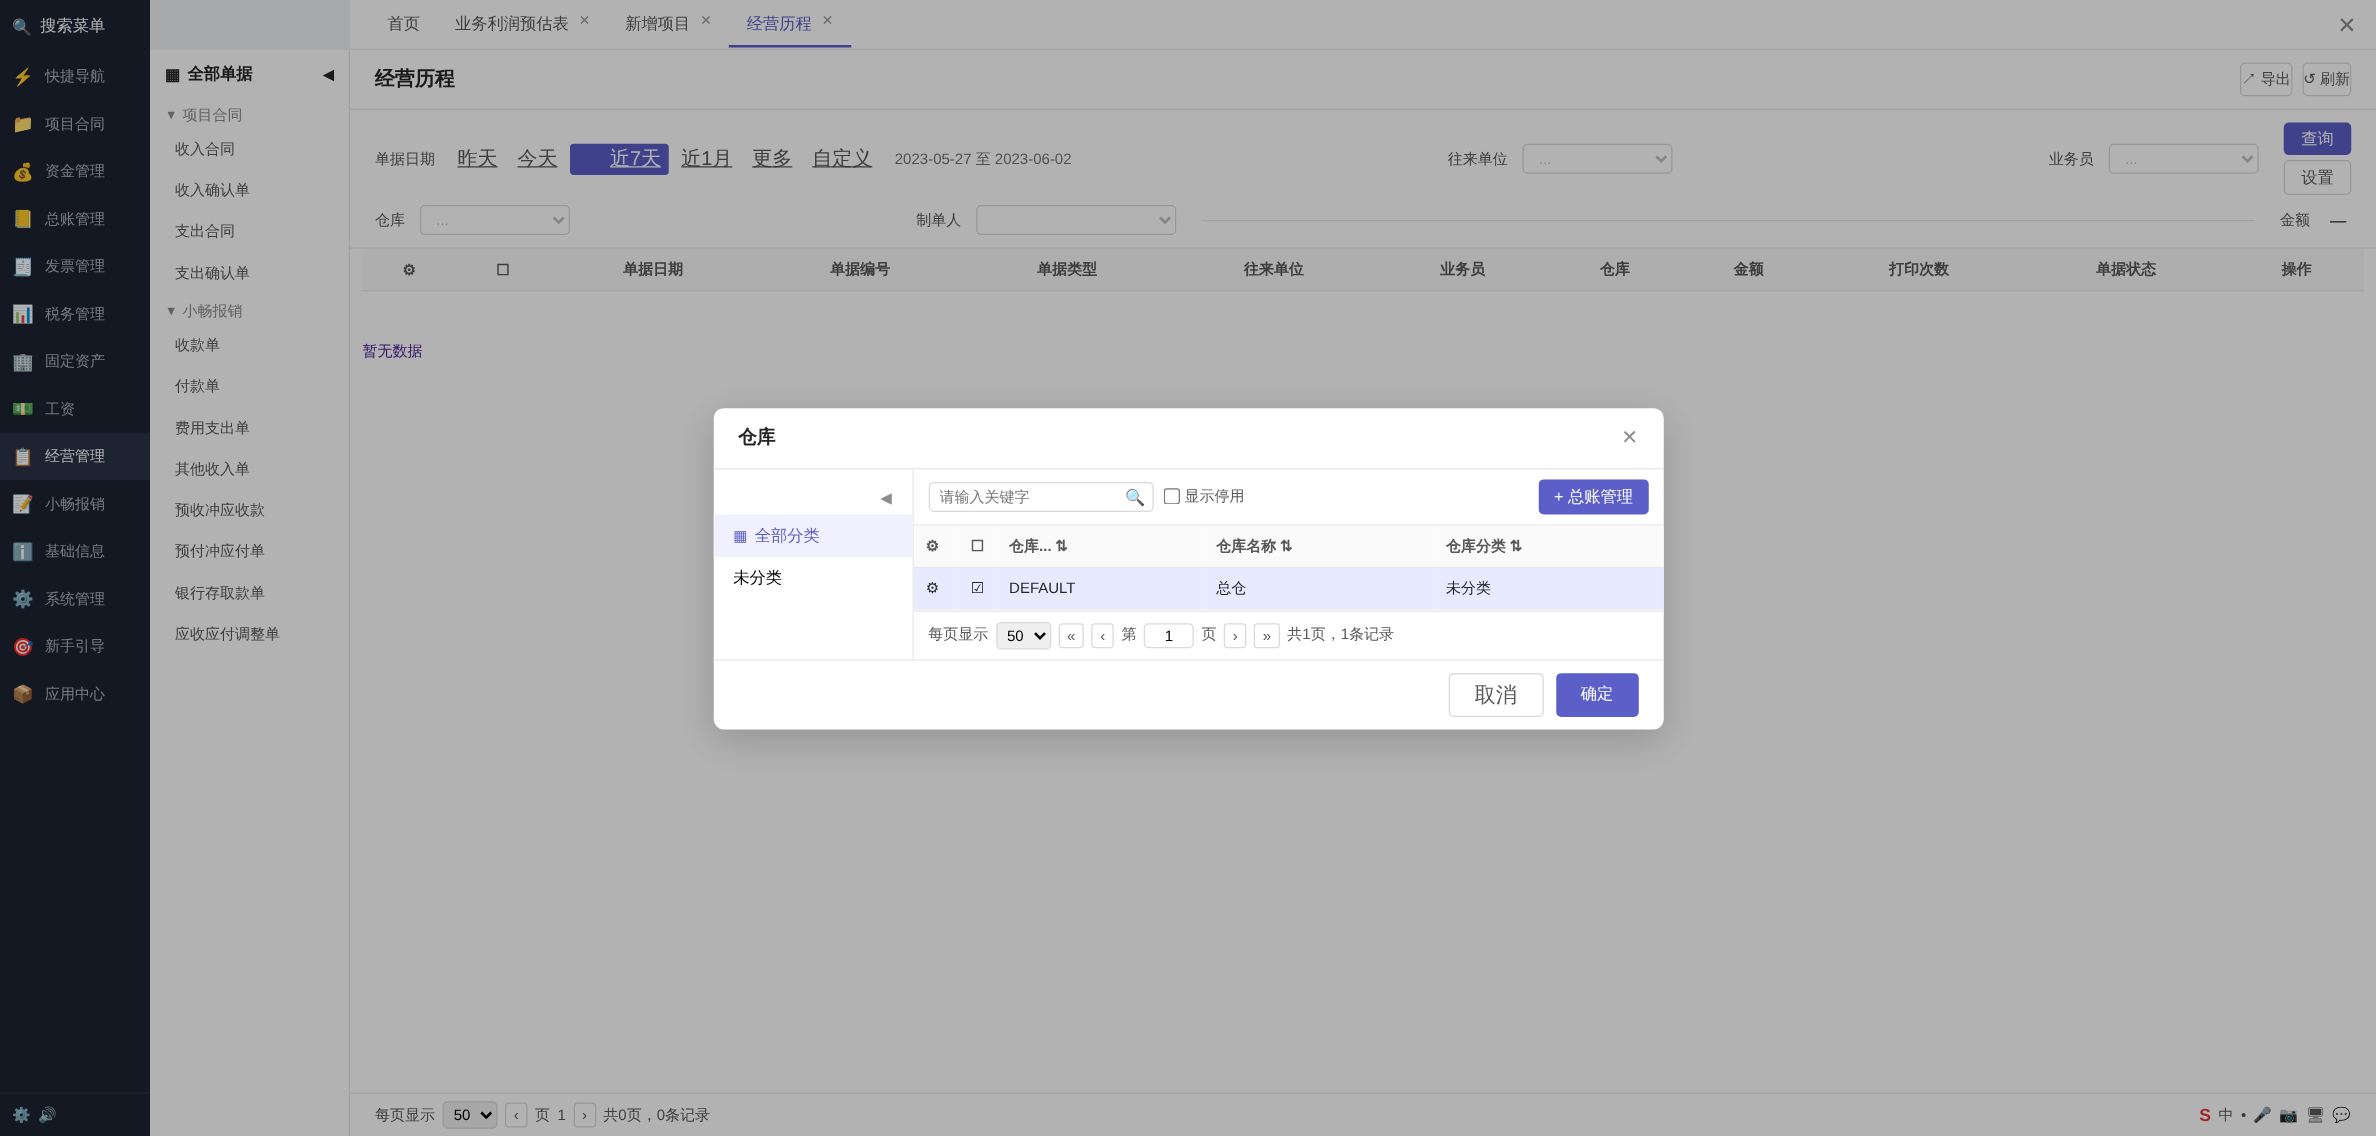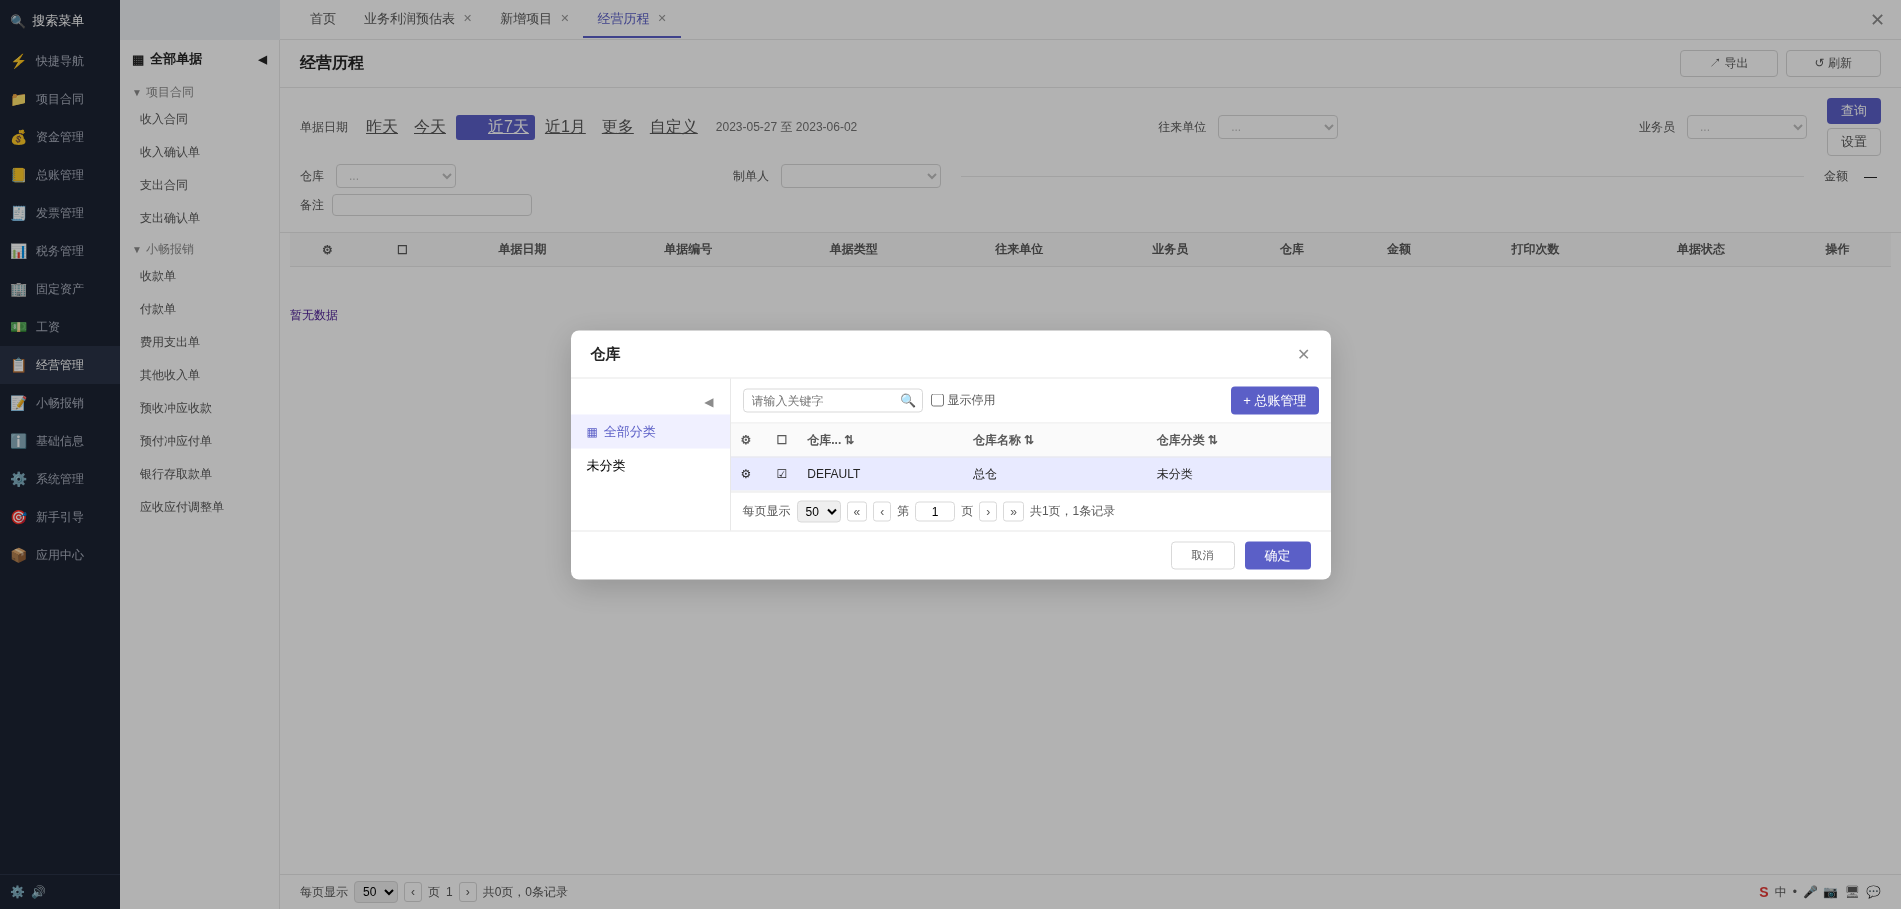--- a/index.html
+++ b/index.html
@@ -24,32 +24,32 @@
     
     .main-area {
       margin-left: 120px; height: 100%; display: flex; flex-direction: column; background: #f0f2f5;
     }
 
     
     .tab-bar {
       background: #fff; display: flex; align-items: center; padding: 0 16px; border-bottom: 1px solid #e8e8e8; height: 40px;
     }
     .tab-item {
-      padding: 8px 14px; font-size: 13px; color: #595959; cursor: pointer; display: flex; align-items: center; gap: 4px; border-bottom: 2px solid transparent; white-space: nowrap;
+      padding: 8px 14px; font-size: 13px; color: #595959; cursor: pointer; display: flex; gap: 4px; border-bottom: 2px solid transparent; white-space: nowrap;
     }
     .tab-item.active { color: #5b5fc7; border-bottom: 2px solid #5b5fc7; }
     .tab-close { font-size: 11px; color: #999; cursor: pointer; margin-left: 4px; }
 
     
     .page-header {
       background: #fff; padding: 10px 20px; display: flex; align-items: center; justify-content: space-between; border-bottom: 1px solid #e8e8e8;
     }
     .page-title { font-size: 16px; font-weight: 600; color: #262626; }
     .header-actions { display: flex; gap: 8px; }
-    .btn-export, .btn-refresh { padding: 4px 28px; font-size: 12px; border: 1px solid #d9d9d9; background: #fff; border-radius: 4px; cursor: pointer; color: #595959; }
+    .btn-export, .btn-refresh { padding: 4px 0; font-size: 12px; border: 1px solid #d9d9d9; background: #fff; border-radius: 4px; cursor: pointer; color: #595959; }
 
     
     .filter-area {
       background: #fff; padding: 10px 20px; border-bottom: 1px solid #e8e8e8;
     }
     .filter-row { display: flex; align-items: center; gap: 12px; margin-bottom: 8px; }
     .filter-label { color: #595959; font-size: 12px; white-space: nowrap; }
     .filter-date-btns { display: flex; gap: 4px; align-items: center; }
     .date-btn { padding: 2px 6px; font-size: 16px; cursor: pointer; border-radius: 3px; color: #595959; border: none; background: none; text-decoration: underline; }
     .date-btn.active { background: #5b5fc7; color: #fff; border-radius: 3px; padding-left: 32px; }
@@ -104,21 +104,21 @@
     .modal-table td { padding: 8px 10px; font-size: 12px; color: #262626; border-bottom: 1px solid #f0f0f0; }
     .modal-table .th-sort { display: flex; align-items: center; gap: 3px; cursor: pointer; }
     .modal-table .selected-row td { background: #e8eaff; }
     .modal-table-wrap { overflow-y: auto; max-height: 280px; }
     .modal-pagination { padding: 8px 12px; display: flex; align-items: center; gap: 6px; border-top: 1px solid #e8e8e8; font-size: 12px; color: #595959; }
     .pagination-select { border: 1px solid #d9d9d9; border-radius: 4px; padding: 2px 4px; font-size: 12px; }
     .pagination-btn { border: 1px solid #d9d9d9; border-radius: 3px; padding: 2px 6px; cursor: pointer; background: #fff; font-size: 12px; color: #595959; }
     .pagination-btn:disabled { color: #d9d9d9; cursor: not-allowed; }
     .pagination-input { border: 1px solid #d9d9d9; border-radius: 4px; padding: 2px 6px; width: 40px; font-size: 12px; text-align: center; }
     .modal-footer { padding: 10px 20px; display: flex; justify-content: flex-end; gap: 10px; border-top: 1px solid #e8e8e8; }
-    .btn-cancel { padding: 5px 20px; border: 1px solid #d9d9d9; background: #fff; border-radius: 4px; font-size: 11px; cursor: pointer; color: #595959; }
+    .btn-cancel { padding: 5px 20px; border: 1px solid #d9d9d9; background: #fff; border-radius: 4px; font-size: 17px; cursor: pointer; color: #595959; }
     .btn-confirm { padding: 5px 20px; background: #5b5fc7; color: #fff; border: none; border-radius: 4px; font-size: 13px; cursor: pointer; }
 
     
     .bottom-bar { background: #fff; border-top: 1px solid #e8e8e8; padding: 6px 20px; display: flex; align-items: center; justify-content: space-between; font-size: 12px; color: #595959; }
     .bottom-bar-icons { display: flex; align-items: center; gap: 6px; }
 
     
     .notes-row { padding: 6px 0; font-size: 12px; color: #595959; display: flex; align-items: center; gap: 8px; }
 
     
@@ -297,24 +297,20 @@
         <option value="">...</option>
       </select>
       <span style="flex:0.3"></span>
       <span class="filter-label">制单人</span>
       <select class="filter-select" style="width:160px; color:#bfbfbf;">
         <option value=""></option>
       </select>
       <span style="flex:1; border-bottom:1px solid #e8e8e8; height:1px; margin: 0 8px;"></span>
       <span class="filter-label">金额</span>
       <span style="margin:0 4px;">—</span>
-    </div>
-    <div class="notes-row">
-      <span class="filter-label">备注</span>
-      <input type="text" style="border: 1px solid rgb(217, 217, 217); border-radius: 4px; padding: 3px 8px; font-size: 12px; width: 200px;">
     </div>
   </div>
 
   <div class="table-area" style="margin-left:0; padding: 0 10px;">
     <table class="main-table">
       <thead>
         <tr>
           <th>⚙</th>
           <th>☐</th>
           <th>单据日期</th>

